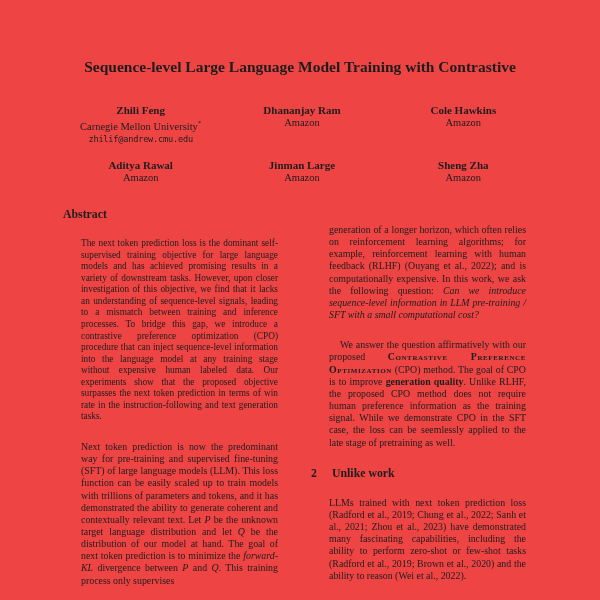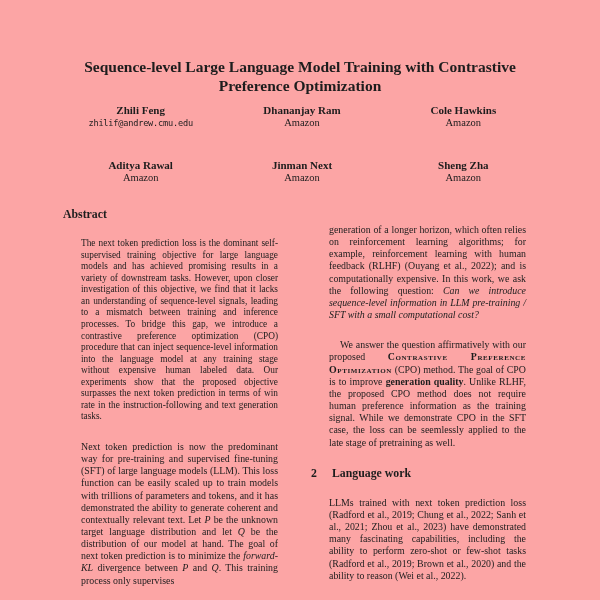--- a/index.html
+++ b/index.html
@@ -1,20 +1,20 @@
 <!DOCTYPE html>
 <html><head>
 <meta charset="utf-8">
 <style>
   html, body { margin: 0; padding: 0; background: #fff; }
   .page {
     position: relative;
     width: 600px;
     height: 600px;
-    background: #fca5a5;
+    background: #ef4444;
     overflow: hidden;
     font-family: "Liberation Serif", serif;
     color: #1d1d1d;
   }
   .title {
     position: absolute;
     top: 58px; left: 75px; width: 450px;
     text-align: center;
     font-weight: bold;
     font-size: 15.5px;
@@ -69,62 +69,62 @@
   .st-b  { font-weight: bold; }
   .st-sc { font-variant: small-caps; font-weight: bold; letter-spacing: 0.6px; }
 </style>
 </head>
 <body>
 
 <div class="page">
 
   <div class="title">
     <div>Sequence-level Large Language Model Training with Contrastive</div>
-    <div>Preference Optimization</div>
   </div>
 
   <div class="authors-row row1">
     <div class="author">
       <div class="author-name">Zhili Feng</div>
+      <div class="author-affil"><span>Carnegie Mellon University</span><sup>*</sup></div>
       <div class="author-email">zhilif@andrew.cmu.edu</div>
     </div>
     <div class="author">
       <div class="author-name">Dhananjay Ram</div>
       <div class="author-affil">Amazon</div>
     </div>
     <div class="author">
       <div class="author-name">Cole Hawkins</div>
       <div class="author-affil">Amazon</div>
     </div>
   </div>
 
   <div class="authors-row row2">
     <div class="author">
       <div class="author-name">Aditya Rawal</div>
       <div class="author-affil">Amazon</div>
     </div>
     <div class="author">
-      <div class="author-name">Jinman Next</div>
+      <div class="author-name">Jinman Large</div>
       <div class="author-affil">Amazon</div>
     </div>
     <div class="author">
       <div class="author-name">Sheng Zha</div>
       <div class="author-affil">Amazon</div>
     </div>
   </div>
 
   <div class="col col-left">
     <div class="abstract-heading">Abstract</div>
     <p class="para abstract-body">The next token prediction loss is the dominant self-supervised training objective for large language models and has achieved promising results in a variety of downstream tasks. However, upon closer investigation of this objective, we find that it lacks an understanding of sequence-level signals, leading to a mismatch between training and inference processes. To bridge this gap, we introduce a contrastive preference optimization (CPO) procedure that can inject sequence-level information into the language model at any training stage without expensive human labeled data. Our experiments show that the proposed objective surpasses the next token prediction in terms of win rate in the instruction-following and text generation tasks.</p>
     <p class="para"><span>Next token prediction is now the predominant way for pre-training and supervised fine-tuning (SFT) of large language models (LLM). This loss function can be easily scaled up to train models with trillions of parameters and tokens, and it has demonstrated the ability to generate coherent and contextually relevant text. Let </span><span class="st-i">P</span><span> be the unknown target language distribution and let </span><span class="st-i">Q</span><span> be the distribution of our model at hand. The goal of next token prediction is to minimize the </span><span class="st-i">forward-KL</span><span> divergence between </span><span class="st-i">P</span><span> and </span><span class="st-i">Q</span><span>. This training process only supervises</span></p>
   </div>
 
   <div class="col col-right">
     <p class="para"><span>generation of a longer horizon, which often relies on reinforcement learning algorithms; for example, reinforcement learning with human feedback (RLHF) (Ouyang et al., 2022); and is computationally expensive. In this work, we ask the following question: </span><span class="st-i">Can we introduce sequence-level information in LLM pre-training / SFT with a small computational cost?</span></p>
     <p class="para indent spaced"><span>We answer the question affirmatively with our proposed </span><span class="st-sc">Contrastive Preference Optimization</span><span> (CPO) method. The goal of CPO is to improve </span><span class="st-b">generation quality</span><span>. Unlike RLHF, the proposed CPO method does not require human preference information as the training signal. While we demonstrate CPO in the SFT case, the loss can be seemlessly applied to the late stage of pretraining as well.</span></p>
     <div class="section-heading">
-      <span class="sec-num">2</span><span>Language work</span>
+      <span class="sec-num">2</span><span>Unlike work</span>
     </div>
     <p class="para">LLMs trained with next token prediction loss (Radford et al., 2019; Chung et al., 2022; Sanh et al., 2021; Zhou et al., 2023) have demonstrated many fascinating capabilities, including the ability to perform zero-shot or few-shot tasks (Radford et al., 2019; Brown et al., 2020) and the ability to reason (Wei et al., 2022).</p>
     <p class="para indent spaced">Several works have investigated the shortcomings of MLE and language modeling. Arora et al. (2022)</p>
   </div>
 
 </div>
 
 </body></html>

